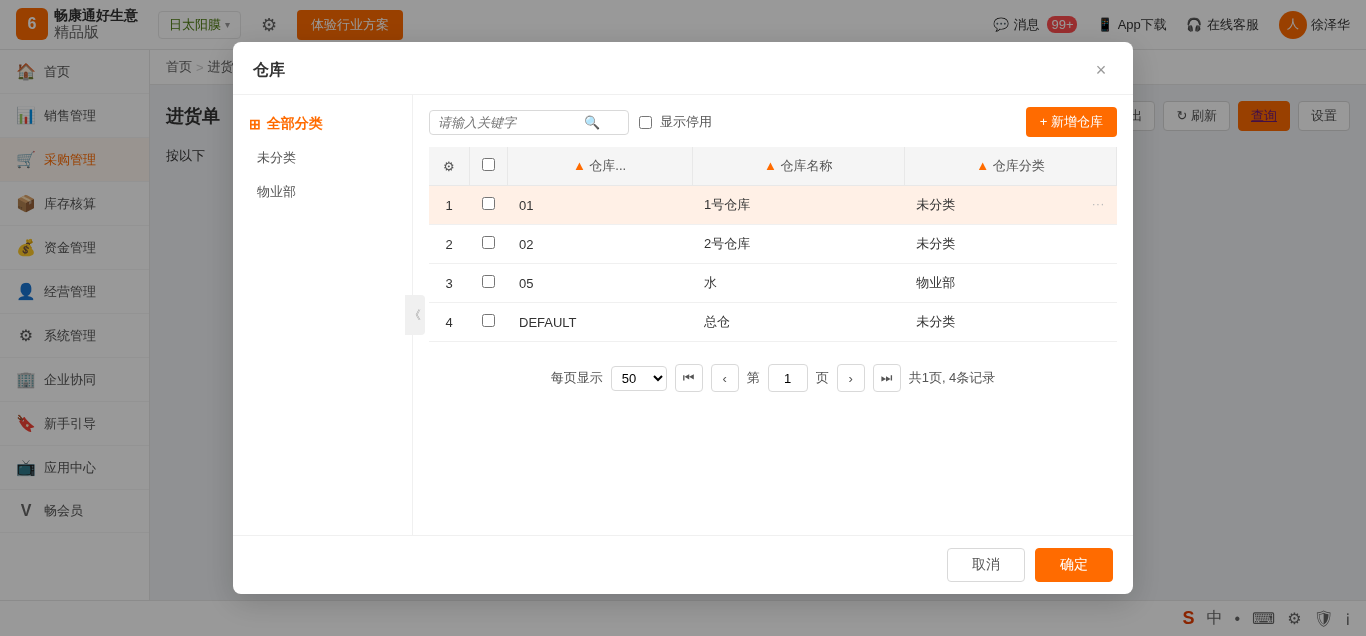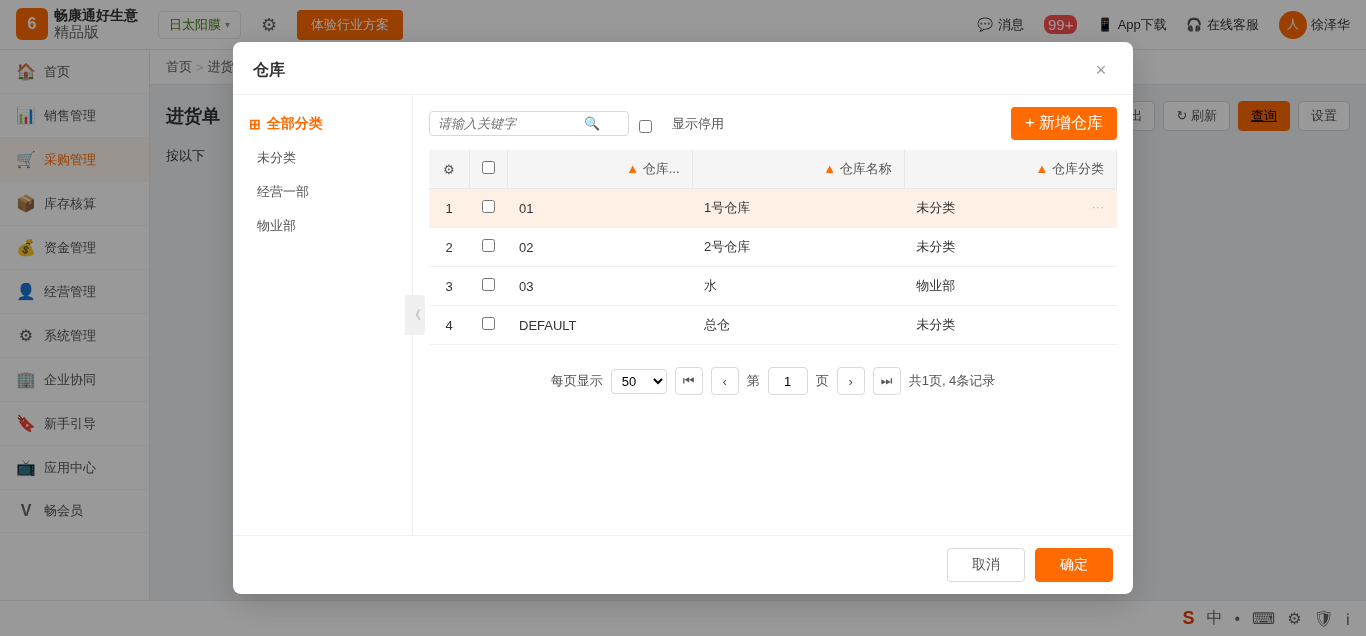--- a/index.html
+++ b/index.html
@@ -58,24 +58,24 @@
       margin-left: auto;
       display: flex; align-items: center; gap: 20px;
     }
     .header-action {
       display: flex; align-items: center; gap: 4px;
       cursor: pointer; color: #333; font-size: 13px;
     }
     .badge {
       background: #ff4d4f;
       color: #fff;
-      font-size: 15px;
+      font-size: 13px;
       border-radius: 8px;
       padding: 1px 4px;
-      margin-left: 16px;
+      margin-left: 4px;
     }
     .avatar-area {
       display: flex; align-items: center; gap: 4px;
       cursor: pointer;
     }
     .avatar-circle {
       width: 28px; height: 28px;
       border-radius: 50%;
       background: #ff6b00;
       display: flex; align-items: center; justify-content: center;
@@ -128,21 +128,21 @@
     .toolbar-btn {
       padding: 5px 12px;
       border: 1px solid #d9d9d9;
       border-radius: 4px;
       background: #fff;
       cursor: pointer;
       font-size: 13px;
       color: #555;
       display: flex; align-items: center; gap: 4px;
     }
-    .toolbar-btn.orange { background: #ff6b00; color: #000000; border-color: #ff6b00; text-decoration: underline; }
+    .toolbar-btn.orange { background: #ff6b00; color: #701a75; border-color: #ff6b00; text-decoration: underline; }
 
     
     .overlay {
       position: fixed; top: 0; left: 0; right: 0; bottom: 0;
       background: rgba(0,0,0,0.4);
       z-index: 100;
       display: flex; align-items: center; justify-content: center;
     }
 
     
@@ -223,42 +223,42 @@
     }
     .search-box input {
       border: none; outline: none;
       font-size: 13px; color: #555;
       width: 140px;
       background: transparent;
       font-style: italic;
     }
     .search-icon { color: #bbb; cursor: pointer; }
     .checkbox-label {
-      display: flex; align-items: flex-end; gap: 20px;
+      display: flex; align-items: center; gap: 8px;
       font-size: 13px; color: #555;
       cursor: pointer;
     }
     .add-btn {
       margin-left: auto;
       background: #ff6b00;
       color: #fff;
       border: none;
       border-radius: 4px;
       padding: 6px 14px;
       cursor: pointer;
-      font-size: 16px;
+      font-size: 13px;
       display: flex; align-items: center; gap: 4px;
     }
 
     
     .data-table { width: 100%; border-collapse: collapse; font-size: 13px; }
     .data-table thead tr { background: #f5f5f5; }
     .data-table th {
       padding: 10px 12px;
-      text-align: right;
+      text-align: center;
       color: #555;
       font-weight: normal;
       border-bottom: 1px solid #e8e8e8;
       border-right: 1px solid #e8e8e8;
     }
     .data-table td {
       padding: 10px 12px;
       border-bottom: 1px solid #f0f0f0;
       color: #333;
     }
@@ -457,21 +457,20 @@
     </div>
 
     <div class="modal-body">
 
       <div class="category-panel" style="position:relative;">
         <div class="category-header">
           <span>⊞</span>
           <span>全部分类</span>
         </div>
         <div class="category-item">未分类</div>
-        <div class="category-item">经营一部</div>
         <div class="category-item">物业部</div>
         <div class="collapse-btn">《</div>
       </div>
 
       <div class="table-panel">
 
         <div class="table-toolbar">
           <div class="search-box">
             <input type="text" placeholder="请输入关键字" style="">
             <span class="search-icon">🔍</span>
@@ -504,21 +503,21 @@
             <tr>
               <td class="gear-col">2</td>
               <td class="checkbox-col"><input type="checkbox" style=""></td>
               <td>02</td>
               <td>2号仓库</td>
               <td>未分类</td>
             </tr>
             <tr>
               <td class="gear-col">3</td>
               <td class="checkbox-col"><input type="checkbox" style=""></td>
-              <td>03</td>
+              <td>05</td>
               <td>水</td>
               <td>物业部</td>
             </tr>
             <tr>
               <td class="gear-col">4</td>
               <td class="checkbox-col"><input type="checkbox" style=""></td>
               <td>DEFAULT</td>
               <td>总仓</td>
               <td>未分类</td>
             </tr>

